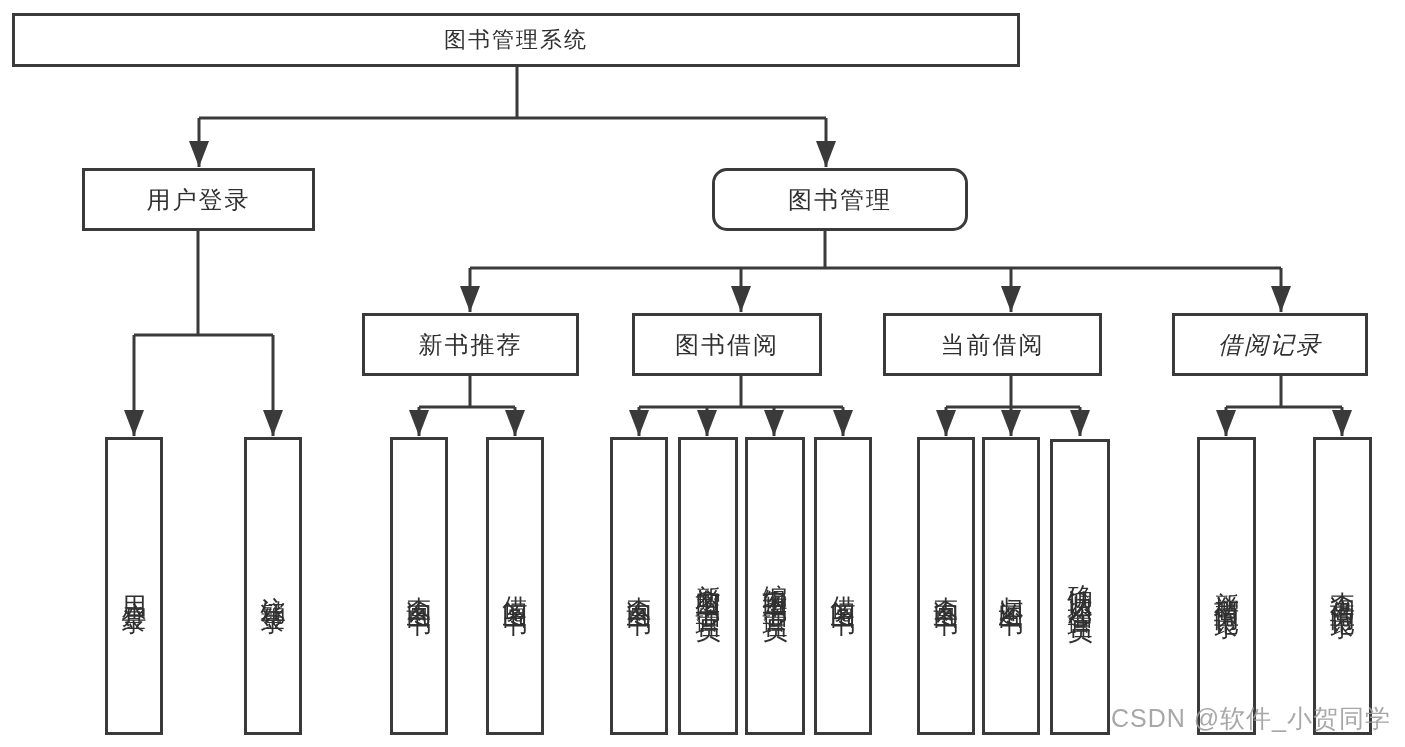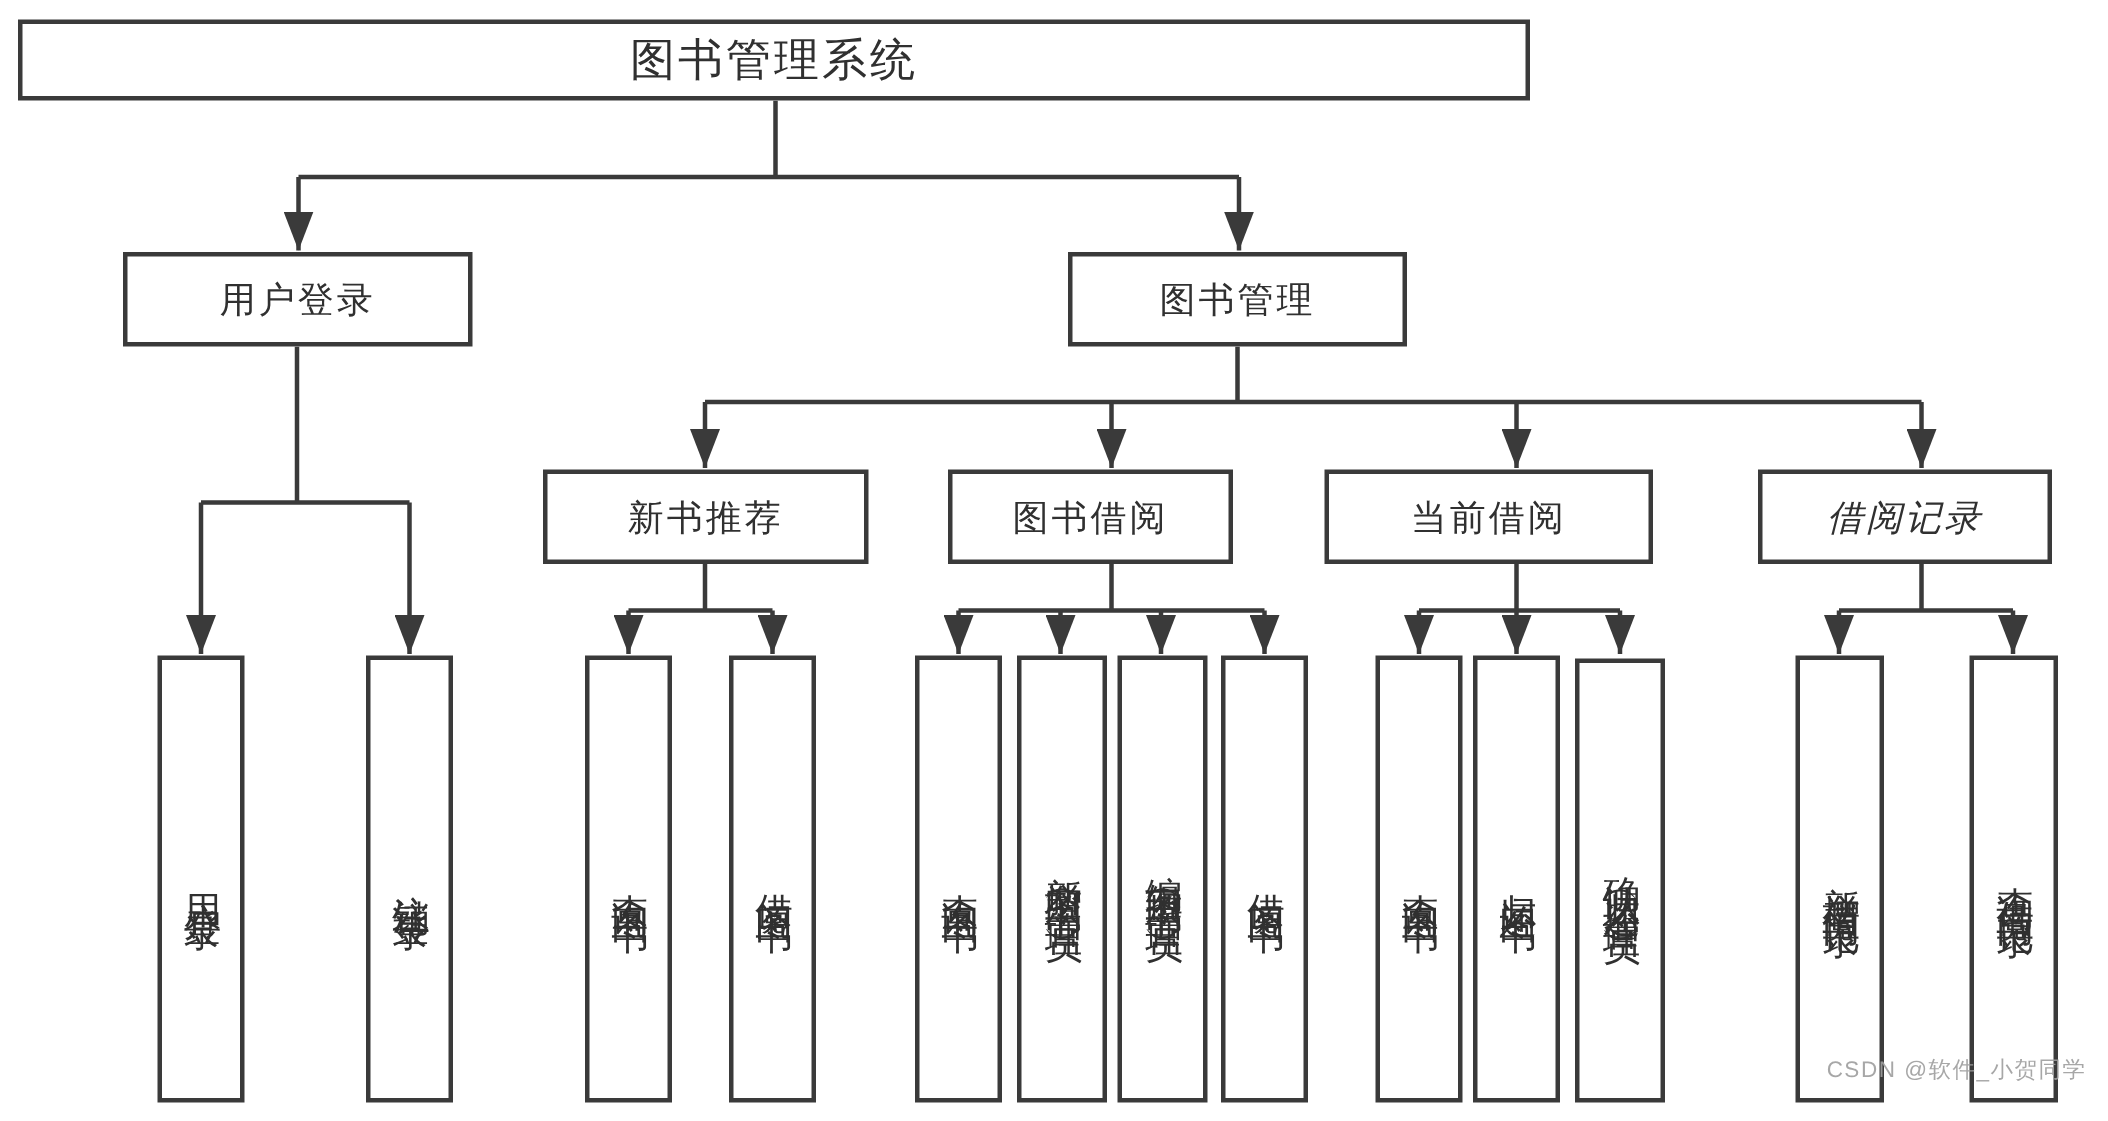--- a/index.html
+++ b/index.html
@@ -37,40 +37,40 @@
     position: absolute;
     box-sizing: border-box;
     background: var(--background);
     border: 3px solid var(--line);
     color: var(--text);
     display: flex;
     align-items: center;
     justify-content: center;
     text-align: center;
   }
-  .box.root  { font-size: 30px; letter-spacing: 2px; text-align: center; }
+  .box.root  { font-size: 22px; letter-spacing: 2px; text-align: center; }
   .box.h     { font-size: 24px; letter-spacing: 2px; }
   .box.v {
     writing-mode: vertical-rl;
     text-orientation: mixed;
     font-size: 25px;
     letter-spacing: 5px;
     line-height: 1;
   }
 
   
   .lvl2 { top: 168px; height: 63px; }
   .lvl3 { top: 313px; height: 63px; }
   .leaf { top: 437px; height: 298px; width: 58px; }
 
   .watermark {
     position: absolute;
     right: 14px;
-    bottom: 24px;
-    font-size: 15px;
+    bottom: 12px;
+    font-size: 25px;
     letter-spacing: 1px;
     color: var(--watermark);
     opacity: 0.9;
     z-index: 5;
     white-space: nowrap;
   }
 </style>
 </head>
 <body>
 
@@ -113,21 +113,21 @@
     <path class="cline" d="M1080,407 V436" marker-end="url(#arw)"></path>
 
     <path class="cline" d="M1281,376 V407 M1226,407 H1342"></path>
     <path class="cline" d="M1226,407 V436" marker-end="url(#arw)"></path>
     <path class="cline" d="M1342,407 V436" marker-end="url(#arw)"></path>
   </svg>
 
   <div class="box root" style="left:12px; top:13px; width:1008px; height:54px;">图书管理系统</div>
 
   <div class="box h lvl2" style="left:82px; width:233px;">用户登录</div>
-  <div class="box h lvl2" style="left:712px; width:226px;">图书管理</div>
+  <div class="box h lvl2" style="left:712px; width:256px;border-radius:15px;">图书管理</div>
 
   <div class="box h lvl3" style="left:362px; width:217px;">新书推荐</div>
   <div class="box h lvl3" style="left:632px; width:190px;">图书借阅</div>
   <div class="box h lvl3" style="left:883px; width:219px;">当前借阅</div>
   <div class="box h lvl3" style="left:1172px; width:196px;font-style:italic;">借阅记录</div>
 
   <div class="box v leaf" style="left:105px;">用户登录</div>
   <div class="box v leaf" style="left:244px;">注销登录</div>
 
   <div class="box v leaf" style="left:390px;">查询图书</div>

